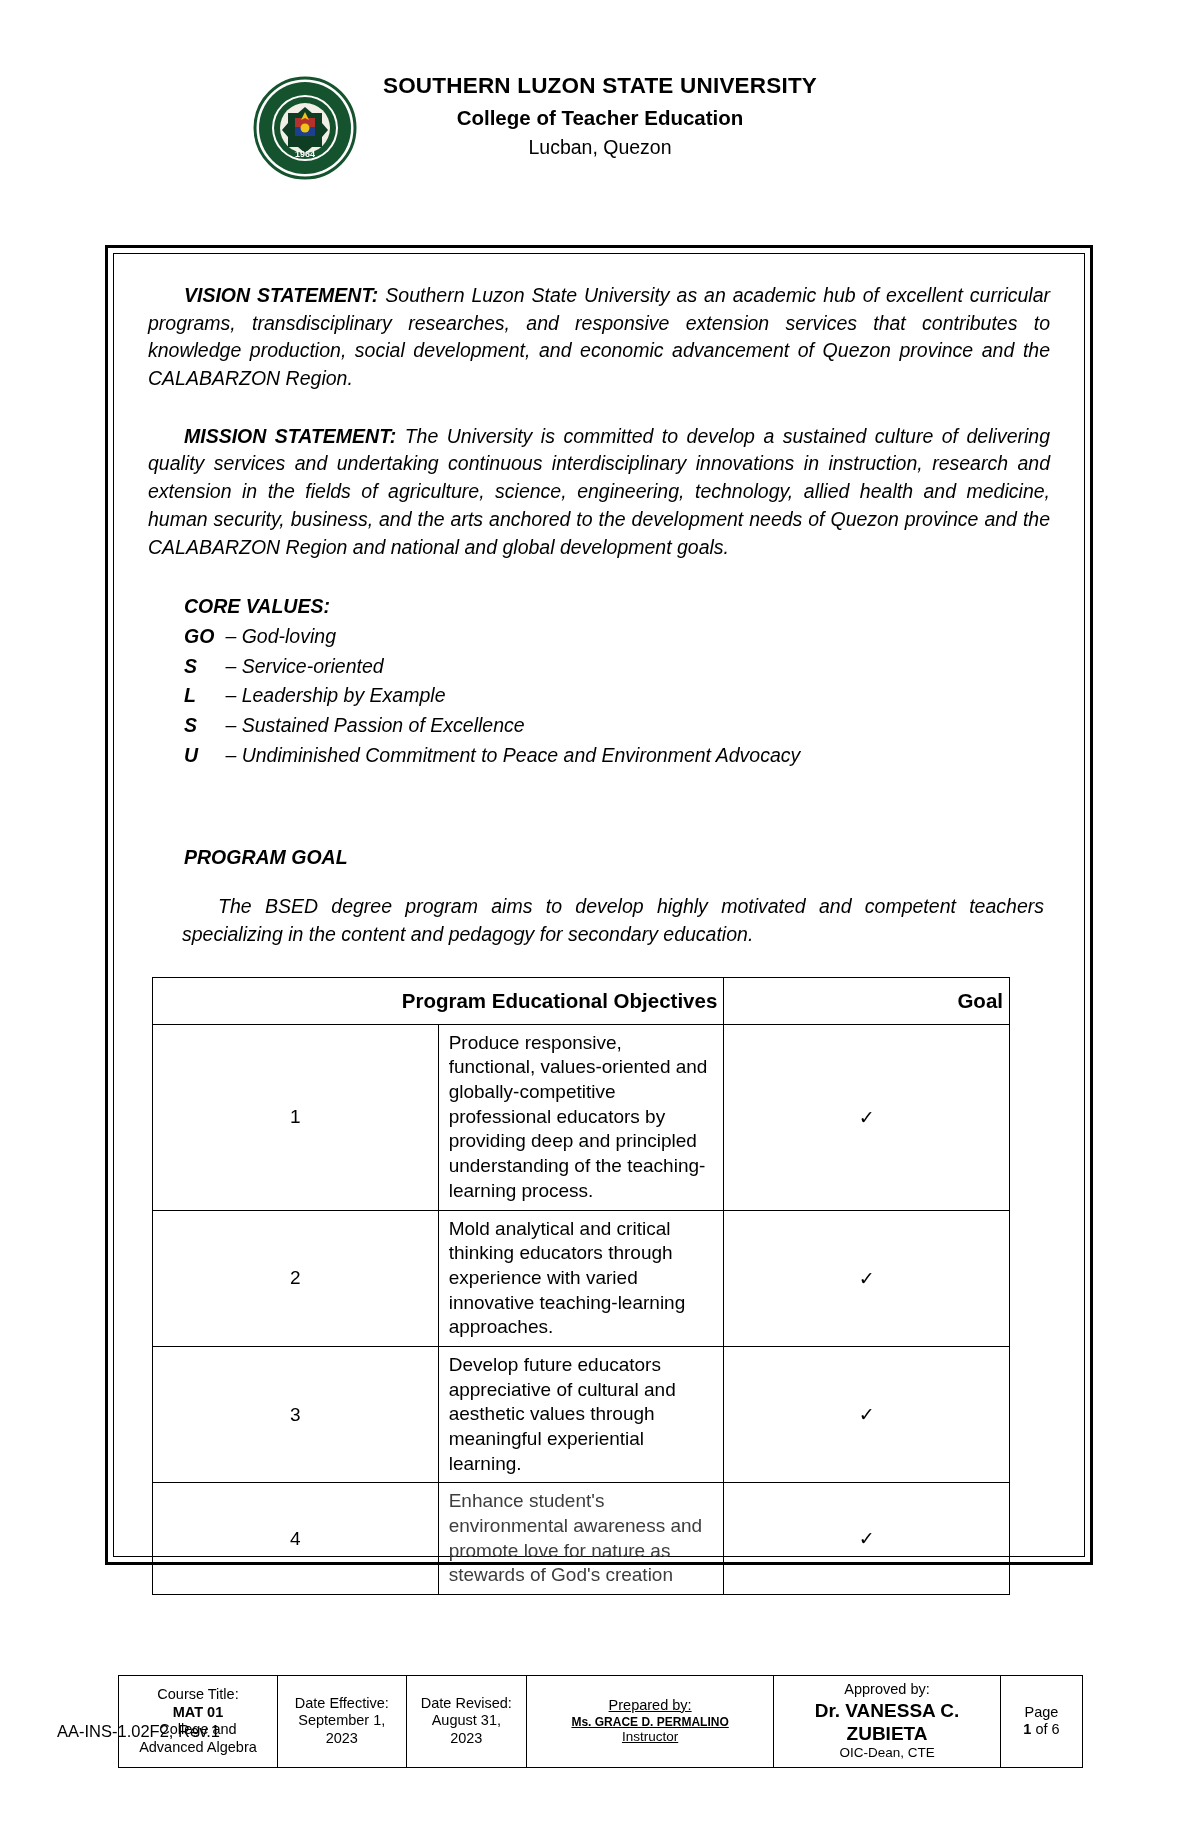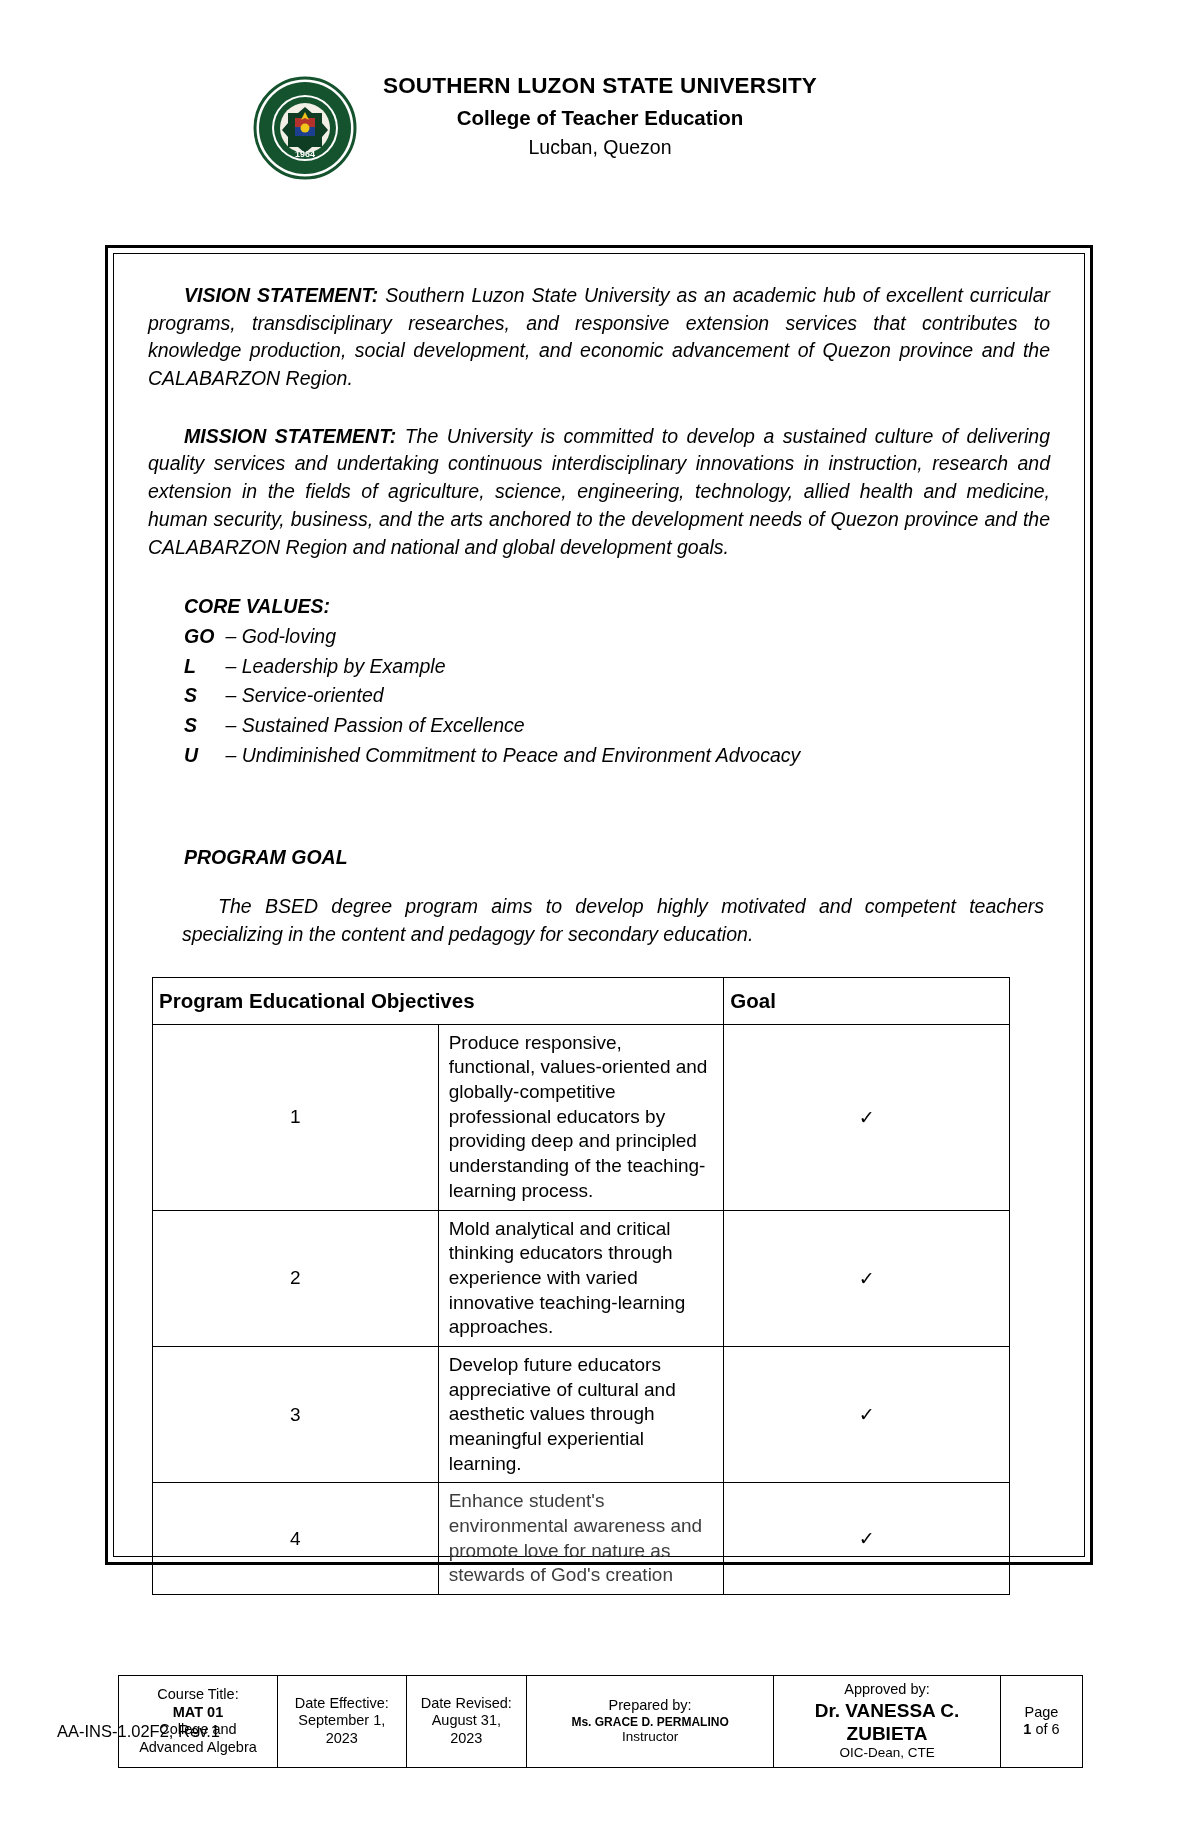--- a/index.html
+++ b/index.html
@@ -134,21 +134,21 @@
     width: 858px;
     table-layout: fixed;
   }
   table.peo th, table.peo td {
     border: 1.5px solid #000;
     padding: 6px 10px;
     vertical-align: middle;
     font-size: 19px;
   }
   table.peo th {
-    text-align: left;
+    text-align: right;
     font-weight: bold;
     font-size: 20.5px;
     padding: 11px 6px;
   }
   td.num {
     width: 48px;
     text-align: center;
     font-size: 19px;
   }
   td.goal {
@@ -174,21 +174,21 @@
     border: 1px solid #000;
     text-align: center;
     vertical-align: middle;
     padding: 5px 4px;
     line-height: 1.22;
     font-size: 14.5px;
   }
   .f-course { width: 148px; }
   .f-eff { width: 118px; }
   .f-rev { width: 110px; }
-  .f-prep { width: 235px; }
+  .f-prep { width: 235px; text-decoration: underline; }
   .f-appr { width: 215px; }
   .f-page { width: 72px; }
   .bold { font-weight: bold; }
   .small { font-size: 13.5px; }
   .f-prep .bold { font-size: 12px; }
   .f-appr .bold { font-size: 19px; }
 
   .formcode {
     position: absolute;
     left: 57px;
@@ -234,22 +234,22 @@
         <span class="lead">VISION STATEMENT:</span><span> Southern Luzon State University as an academic hub of excellent curricular programs, transdisciplinary researches, and responsive extension services that contributes to knowledge production, social development, and economic advancement of Quezon province and the CALABARZON Region.</span>
       </p>
 
       <p class="para">
         <span class="lead">MISSION STATEMENT:</span><span> The University is committed to develop a sustained culture of delivering quality services and undertaking continuous interdisciplinary innovations in instruction, research and extension in the fields of agriculture, science, engineering, technology, allied health and medicine, human security, business, and the arts anchored to the development needs of Quezon province and the CALABARZON Region and national and global development goals.</span>
       </p>
 
       <div class="core-title">CORE VALUES:</div>
       <div class="core-list">
         <div><span class="core-key">GO</span> <span>– God-loving</span></div>
+        <div><span class="core-key">S</span> <span>– Service-oriented</span></div>
         <div><span class="core-key">L</span> <span>– Leadership by Example</span></div>
-        <div><span class="core-key">S</span> <span>– Service-oriented</span></div>
         <div><span class="core-key">S</span> <span>– Sustained Passion of Excellence</span></div>
         <div><span class="core-key">U</span> <span>– Undiminished Commitment to Peace and Environment Advocacy</span></div>
       </div>
 
       <div class="program-goal-title">PROGRAM GOAL</div>
       <div class="program-goal-body">The BSED degree program aims to develop highly motivated and competent teachers specializing in the content and pedagogy for secondary education.</div>
 
       <table class="peo">
         <thead>
           <tr>

